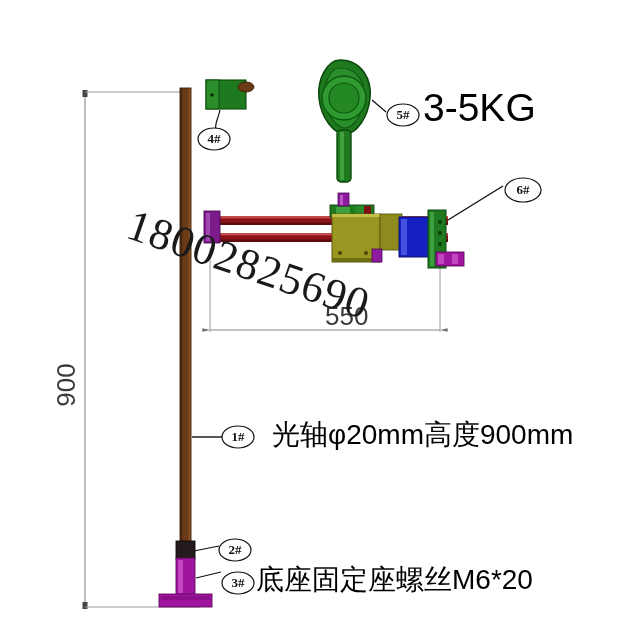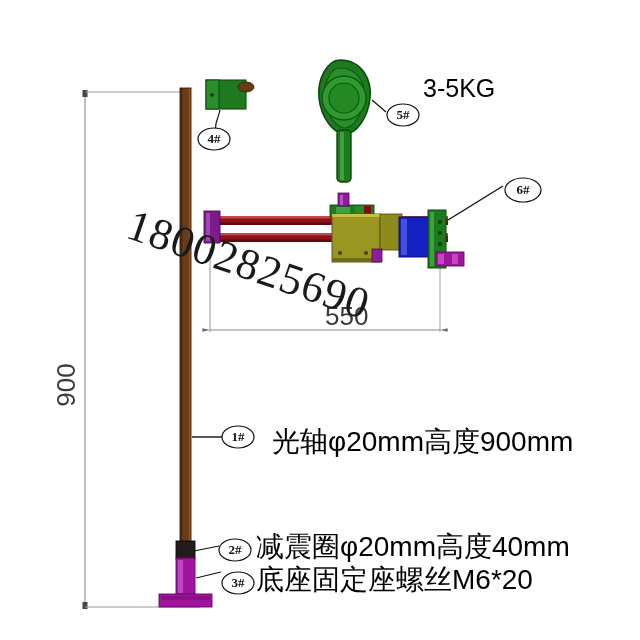--- a/index.html
+++ b/index.html
@@ -208,26 +208,25 @@
   <div class="balloon-label" style="left:389px; top:108px; width:28px; font-size:13px;">5#</div>
 
   <div class="balloon-label" style="left:509px; top:183px; width:28px; font-size:13px;">6#</div>
 
   <div class="balloon-label" style="left:224px; top:430px; width:28px; font-size:13px;">1#</div>
 
   <div class="balloon-label" style="left:221px; top:543px; width:28px; font-size:13px;">2#</div>
 
   <div class="balloon-label" style="left:224px; top:576px; width:28px; font-size:13px;">3#</div>
 
-  <div class="anno-text" style="left:423px; top:76px; font-size:25px;">3-5KG</div>
-
-
-  <div class="anno-text" style="left:272px; top:421px; font-size:28px;margin-top:7px;">光轴φ20mm高度900mm</div>
-
-  <div class="anno-text" style="left:256px; top:533px; font-size:28px;">减震圈φ20mm高度40mm</div>
+  <div class="anno-text" style="left:423px; top:88px; font-size:39px;">3-5KG</div>
+
+
+  <div class="anno-text" style="left:272px; top:421px; font-size:28px;">光轴φ20mm高度900mm</div>
+
 
   <div class="anno-text" style="left:256px; top:566px; font-size:28px;">底座固定座螺丝M6*20</div>
 
   <div class="dim-text" style="left:44px; top:372px; font-size:26px; transform:rotate(-90deg); transform-origin:center;">900</div>
 
   <div class="dim-text" style="left:325px; top:303px; font-size:26px;">550</div>
 
   <div class="watermark" style="left:136px; top:203px;">18002825690</div>
 
 </div>

